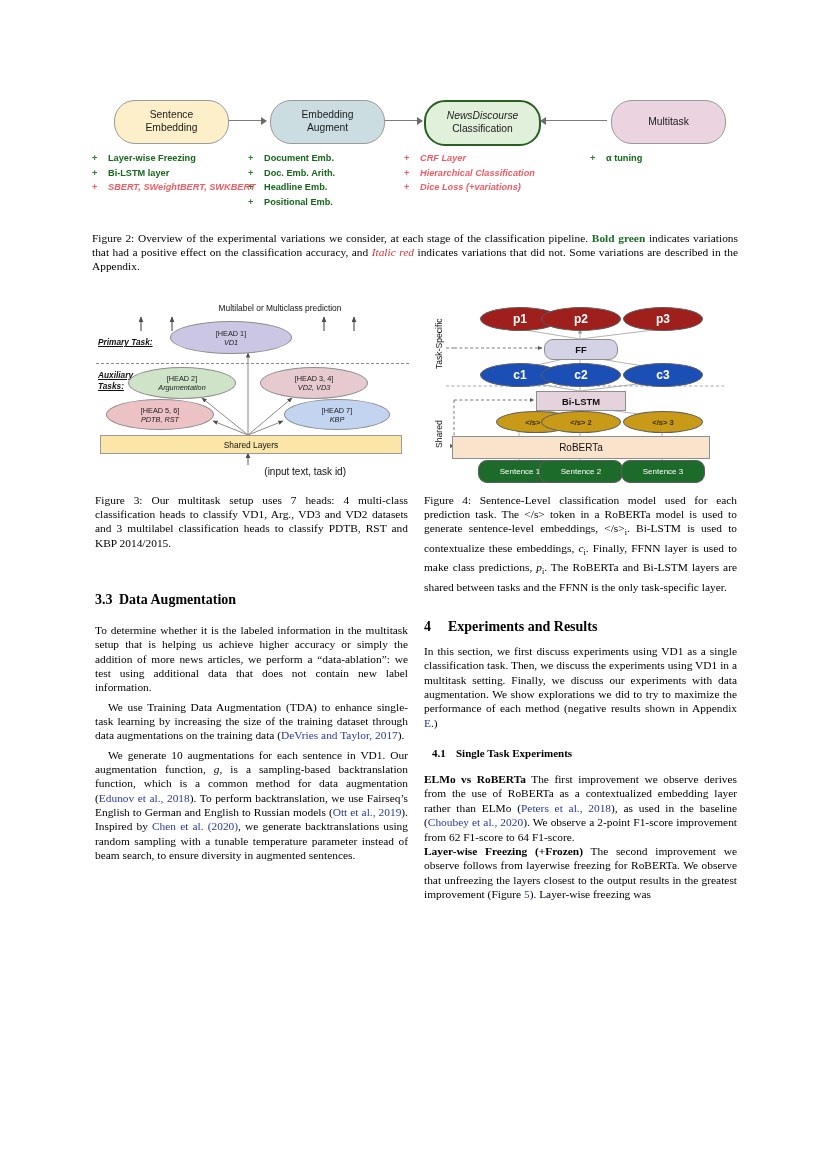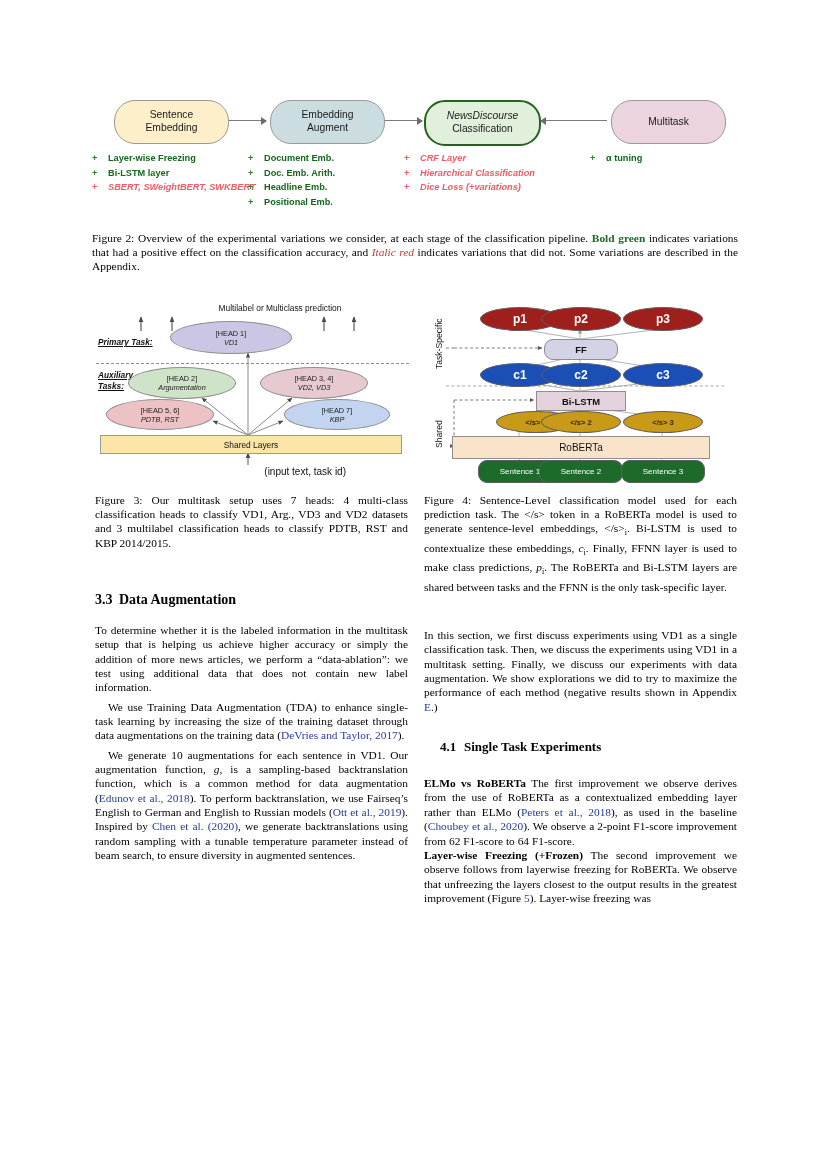--- a/index.html
+++ b/index.html
@@ -285,23 +285,23 @@
   .gap-sm { height: 5px; }
   .gap-lg { height: 15px; }
   h2.sec {
     font-size: 14px;
     font-weight: bold;
     margin: 0;
     font-family: "Liberation Serif", serif;
   }
   h2.sec .num { display: inline-block; min-width: 24px; }
   h3.sub {
-    font-size: 13px;
-    font-weight: bold;
-    margin: 16px;
+    font-size: 11px;
+    font-weight: bold;
+    margin: 8px;
     font-family: "Liberation Serif", serif;
   }
   h3.sub .num { display: inline-block; min-width: 24px; }
   .cite { color: #2a3a9c; }
   .bold-lead { font-weight: bold; }
   sub { font-size: 8px; }
   .mathit { font-style: italic; font-family: "Liberation Serif", serif; }
 </style>
 </head>
 <body>
@@ -528,20 +528,21 @@
     <div class="gap-sm"></div>
 
     <p class="body-p"><span>We generate 10 augmentations for each sentence in VD1. Our augmentation function, </span><span class="mathit">g</span><span>, is a sampling-based backtranslation function, which is a common method for data augmentation (</span><span class="cite">Edunov et al., 2018</span><span>). To perform backtranslation, we use Fairseq’s English to German and English to Russian models (</span><span class="cite">Ott et al., 2019</span><span>). Inspired by </span><span class="cite">Chen et al. (2020)</span><span>, we generate backtranslations using random sampling with a tunable temperature parameter instead of beam search, to ensure diversity in augmented sentences.</span></p>
   </div>
 
   <div class="col-right">
     <div class="caption"><span>Figure 4: Sentence-Level classification model used for each prediction task. The &lt;/s&gt; token in a RoBERTa model is used to generate sentence-level embeddings, &lt;/s&gt;</span><sub>i</sub><span>. Bi-LSTM is used to contextualize these embeddings, </span><span class="mathit">c</span><sub>i</sub><span>. Finally, FFNN layer is used to make class predictions, </span><span class="mathit">p</span><sub>i</sub><span>. The RoBERTa and Bi-LSTM layers are shared between tasks and the FFNN is the only task-specific layer.</span></div>
 
     <div style="height:25px"></div>
 
+    <h2 class="sec"><span class="num">4</span><span>Experiments and Results</span></h2>
 
     <div class="gap"></div>
 
     <p class="body-p noind"><span>In this section, we first discuss experiments using VD1 as a single classification task. Then, we discuss the experiments using VD1 in a multitask setting. Finally, we discuss our experiments with data augmentation. We show explorations we did to try to maximize the performance of each method (negative results shown in Appendix </span><span class="cite">E</span><span>.)</span></p>
 
     <div class="gap"></div>
 
     <h3 class="sub"><span class="num">4.1</span><span>Single Task Experiments</span></h3>
 
     <div class="gap-sm"></div>

